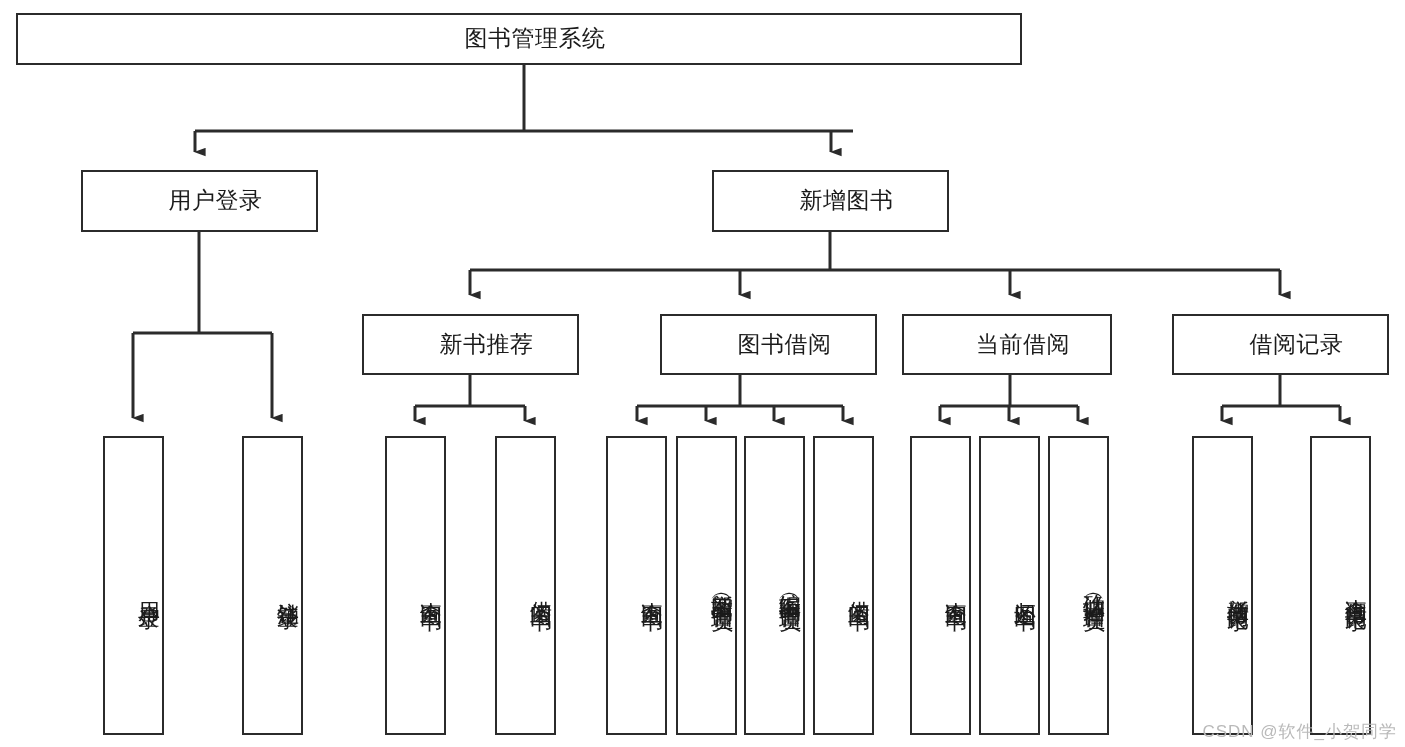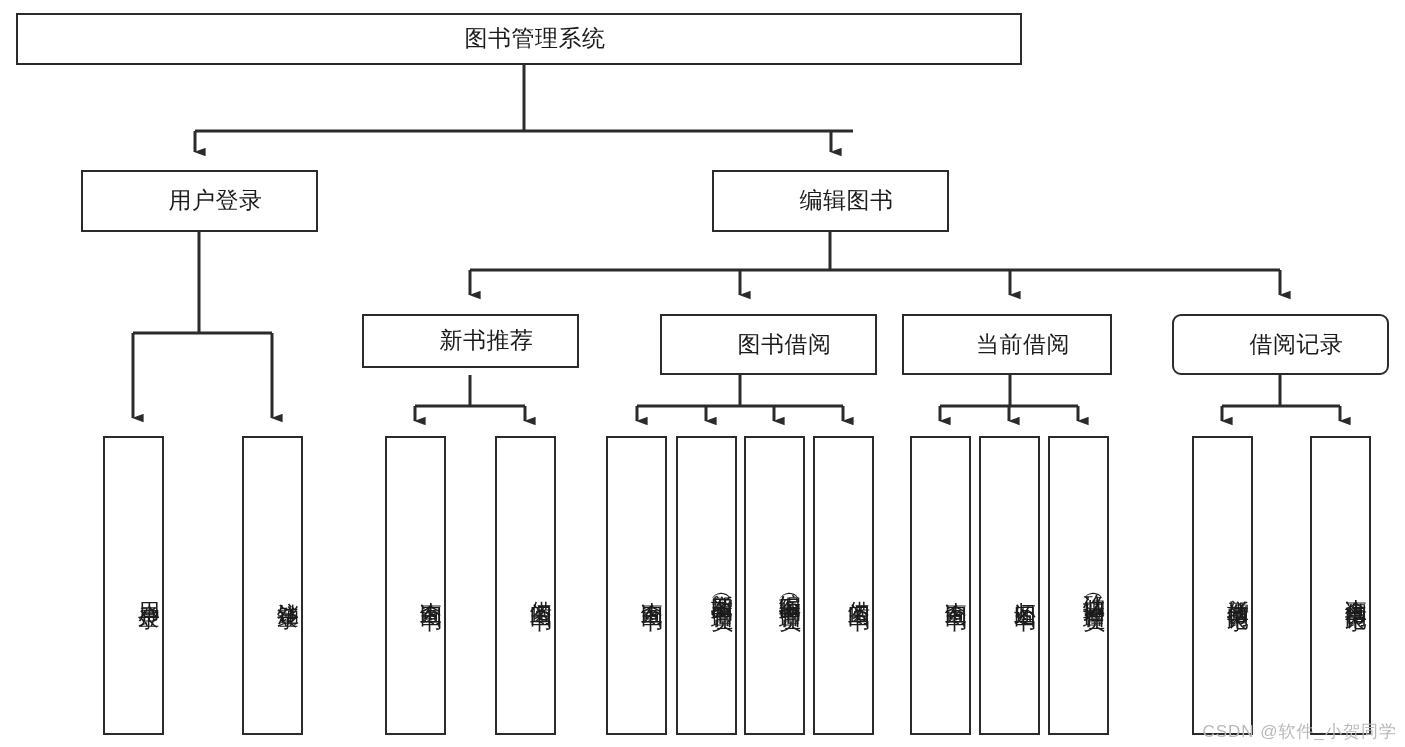--- a/index.html
+++ b/index.html
@@ -126,33 +126,33 @@
   </svg>
 
   <div class="node horizontal" style="left:16px; top:13px; width:1006px; height:52px;">
     <span class="node-label">图书管理系统</span>
   </div>
 
   <div class="node horizontal" style="left:81px; top:170px; width:237px; height:62px;">
     <span class="node-label">用户登录</span>
   </div>
   <div class="node horizontal" style="left:712px; top:170px; width:237px; height:62px;">
-    <span class="node-label">编辑图书</span>
-  </div>
-
-  <div class="node horizontal" style="left:362px; top:314px; width:217px; height:54px;">
+    <span class="node-label">新增图书</span>
+  </div>
+
+  <div class="node horizontal" style="left:362px; top:314px; width:217px; height:61px;">
     <span class="node-label">新书推荐</span>
   </div>
   <div class="node horizontal" style="left:632px; top:314px; width:217px; height:61px;margin-left:28px;">
     <span class="node-label">图书借阅</span>
   </div>
   <div class="node horizontal" style="left:902px; top:314px; width:210px; height:61px;">
     <span class="node-label">当前借阅</span>
   </div>
-  <div class="node horizontal" style="left:1172px; top:314px; width:217px; height:61px;border-radius:9px;">
+  <div class="node horizontal" style="left:1172px; top:314px; width:217px; height:61px;">
     <span class="node-label">借阅记录</span>
   </div>
 
   <div class="node vertical" style="left:103px; top:436px; width:61px; height:299px;">
     <span class="node-label">用户登录</span>
   </div>
   <div class="node vertical" style="left:242px; top:436px; width:61px; height:299px;">
     <span class="node-label">注销登录</span>
   </div>
 

